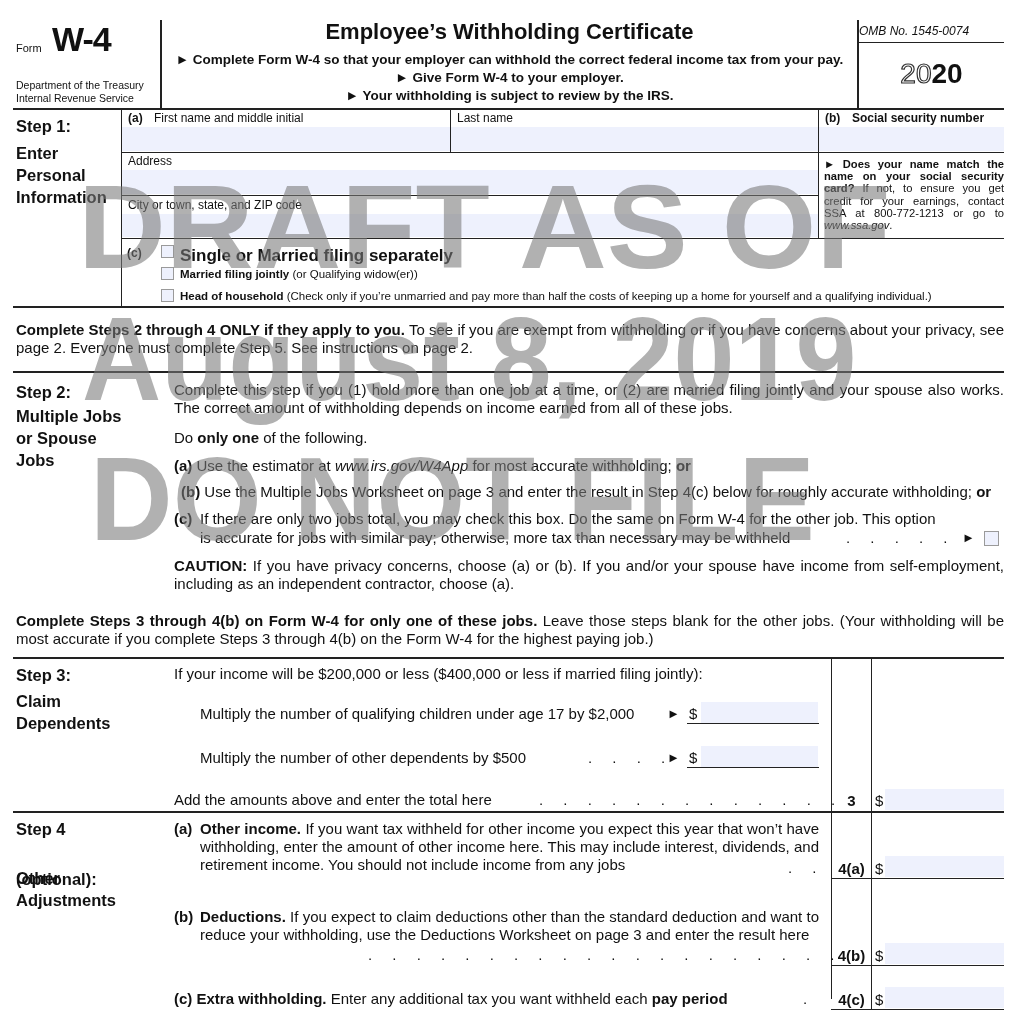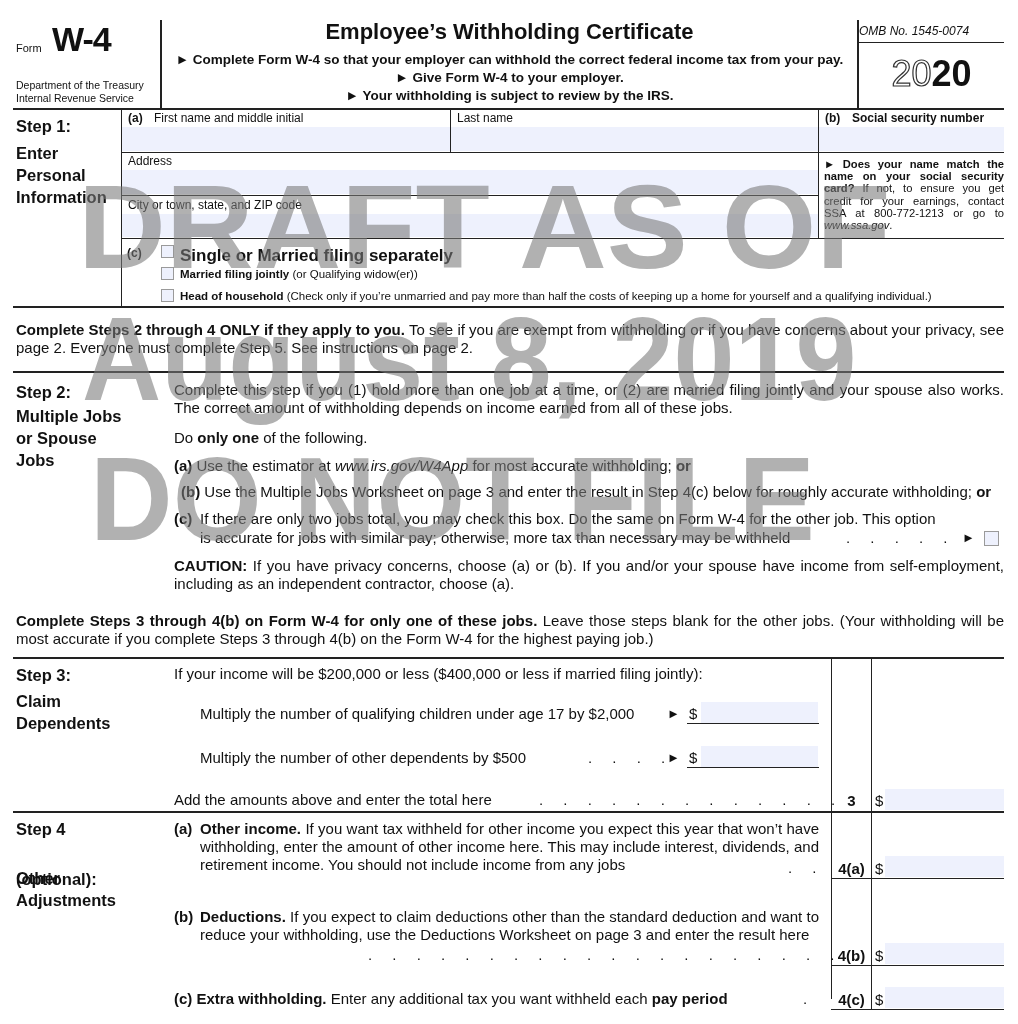--- a/index.html
+++ b/index.html
@@ -33,21 +33,21 @@
   <div class="vline" style="left:160px;top:20px;height:88px;width:2px;"></div>
   <div class="vline" style="left:857px;top:20px;height:88px;width:2px;"></div>
 
   <div class="abs b" style="left:162px;top:19px;width:695px;text-align:center;font-size:22px;line-height:26px;">Employee’s Withholding Certificate</div>
   <div class="abs b" style="left:162px;top:51px;width:695px;text-align:center;font-size:13.5px;line-height:18px;">► Complete Form W-4 so that your employer can withhold the correct federal income tax from your pay.</div>
   <div class="abs b" style="left:162px;top:69px;width:695px;text-align:center;font-size:13.5px;line-height:18px;">► Give Form W-4 to your employer.</div>
   <div class="abs b" style="left:162px;top:87px;width:695px;text-align:center;font-size:13.5px;line-height:18px;">► Your withholding is subject to review by the IRS.</div>
 
   <div class="abs" style="left:859px;top:24px;width:145px;text-align:left;font-size:12px;font-style:italic;">OMB No. 1545-0074</div>
   <div class="hline" style="left:859px;top:42px;width:145px;"></div>
-  <div class="abs" style="left:859px;top:52px;width:145px;text-align:center;font-size:36px;font-weight:bold;line-height:44px;">
+  <div class="abs" style="left:859px;top:52px;width:145px;text-align:center;font-size:28px;font-weight:bold;line-height:44px;">
     <span style="color:#fff;-webkit-text-stroke:1.2px #333;font-weight:normal;">20</span><span>20</span>
   </div>
 </div>
 
 <div class="hline" style="left:13px;top:108px;width:991px;height:2px;"></div>
 
 <div>
   <div class="steph" style="left:16px;top:115px;">Step 1:</div>
   <div class="steph" style="left:16px;top:142px;">Enter</div>
   <div class="steph" style="left:16px;top:164px;">Personal</div>

